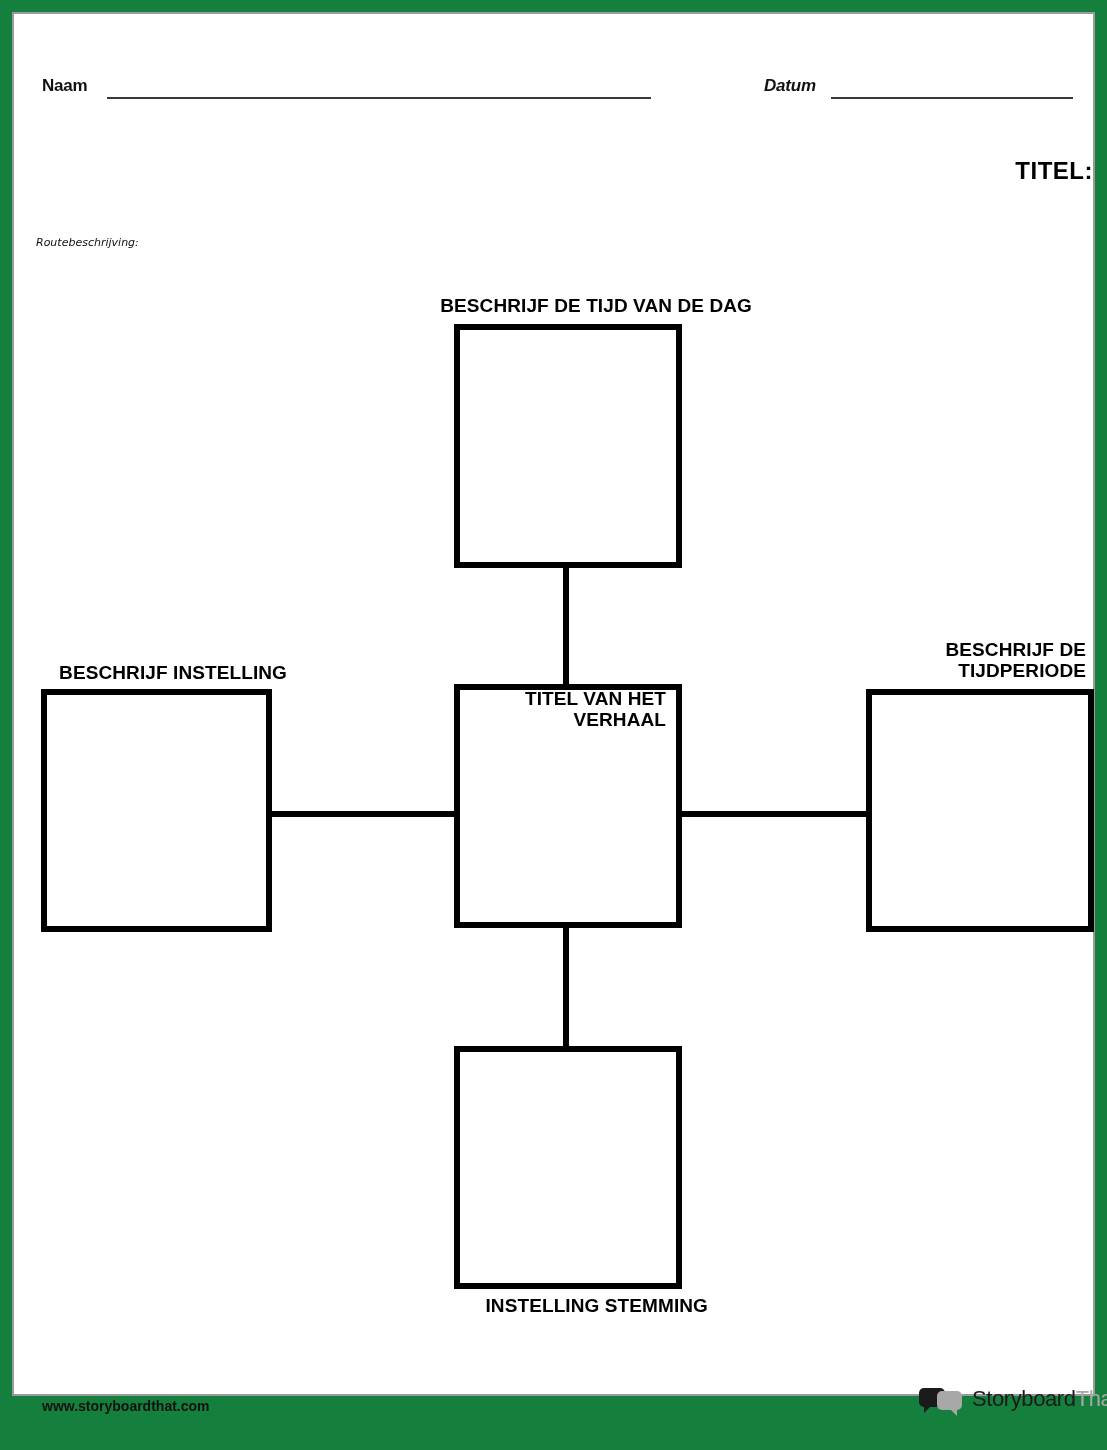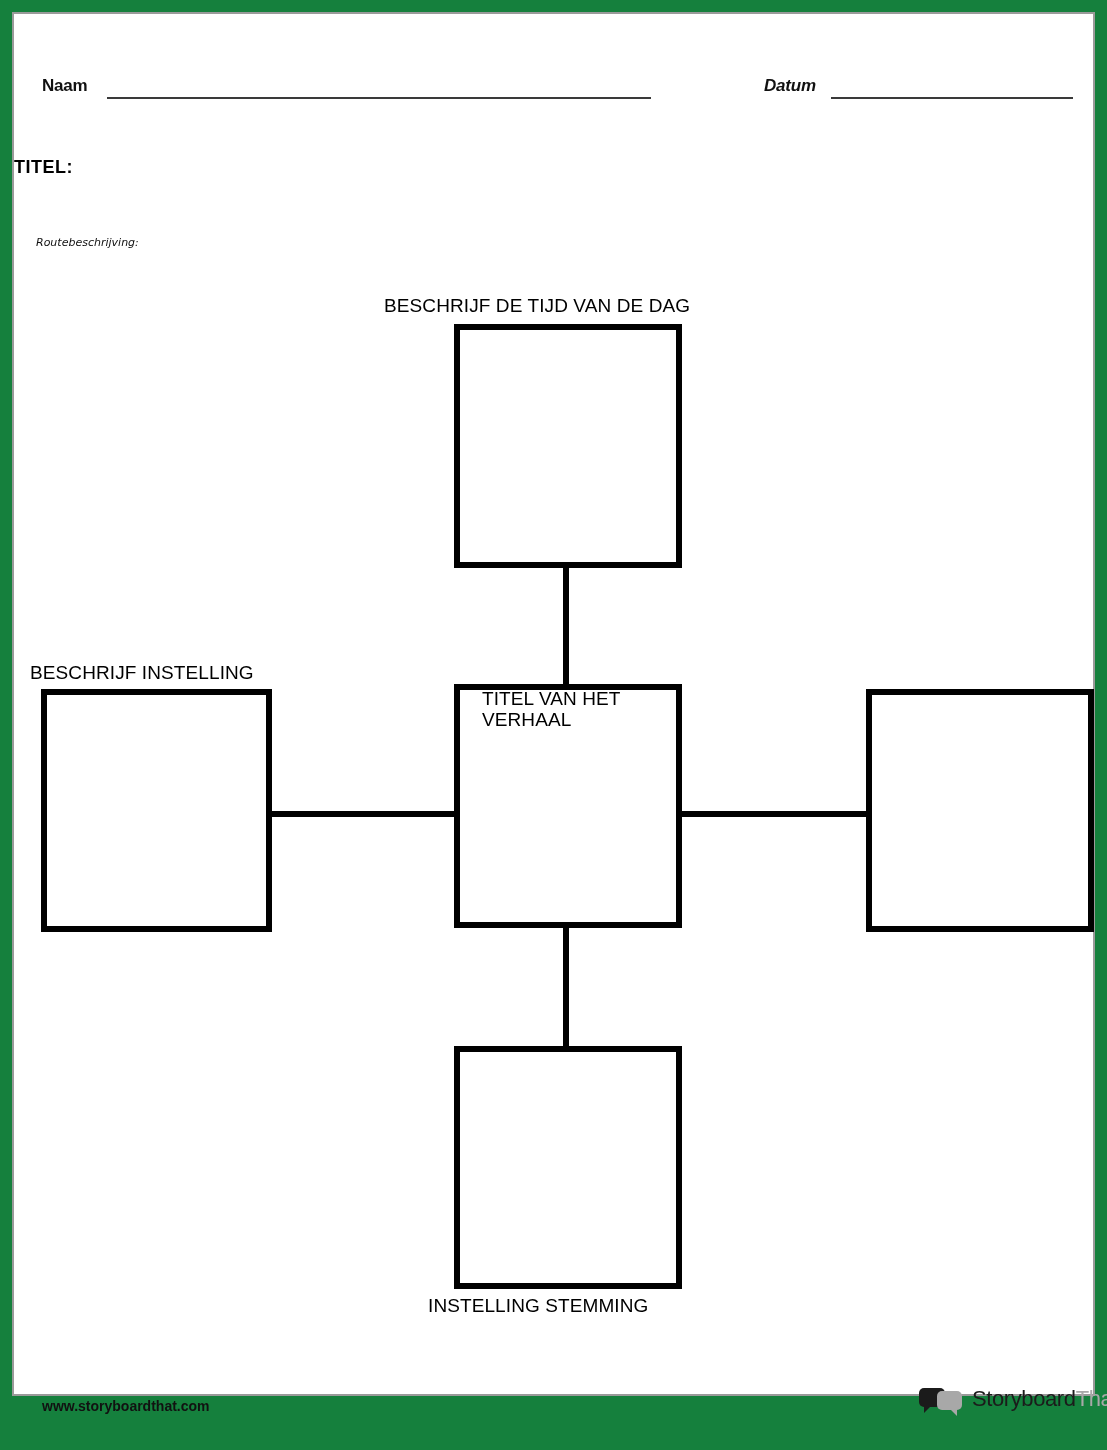--- a/index.html
+++ b/index.html
@@ -50,23 +50,23 @@
   }
   #naam-rule  { left: 93px;  top: 83px; width: 544px; }
   #datum-rule { left: 817px; top: 83px; width: 242px; }
 
   
   #sheet-title {
     position: absolute;
     left: 0;
     right: 0;
     top: 143px;
-    text-align: left;
-    font-weight: bold;
-    font-size: 18px;
+    text-align: right;
+    font-weight: bold;
+    font-size: 24px;
     letter-spacing: 0.5px;
     color: #000000;
   }
 
   
   #directions {
     position: absolute;
     left: 22px;
     top: 222px;
     font-family: "DejaVu Sans", sans-serif;
@@ -87,40 +87,40 @@
   .cell {
     position: absolute;
     border: 6px solid #000000;
     background: #ffffff;
     box-sizing: border-box;
     z-index: 3;
   }
 
   .cell-label {
     position: absolute;
-    font-weight: normal;
+    font-weight: bold;
     font-size: 19px;
     color: #000000;
-    text-align: left;
+    text-align: right;
     line-height: 1.12;
     letter-spacing: 0.1px;
     z-index: 4;
   }
 
   
   #cell-top        { left: 440px; top: 310px;  width: 228px; height: 244px; }
   #label-top       { left: 370px; top: 281px;  width: 368px; }
 
   
   #cell-center     { left: 440px; top: 670px;  width: 228px; height: 244px; }
-  #label-center    { left: 468px; top: 674px;  width: 212px; }
+  #label-center    { left: 440px; top: 674px;  width: 212px; }
 
   
   #cell-left       { left: 27px;  top: 675px;  width: 231px; height: 243px; }
-  #label-left      { left: 16px;  top: 648px;  width: 245px; }
+  #label-left      { left: 28px;  top: 648px;  width: 245px; }
 
   
   #cell-right      { left: 852px; top: 675px;  width: 228px; height: 243px; }
   #label-right     { left: 862px; top: 625px;  width: 210px; }
 
   
   #cell-bottom     { left: 440px; top: 1032px; width: 228px; height: 243px; }
   #label-bottom    { left: 414px; top: 1281px; width: 280px; }
 
   
@@ -233,20 +233,21 @@
       <div id="conn-center-bottom" class="conn"></div>
       <div id="conn-left-center" class="conn"></div>
       <div id="conn-center-right" class="conn"></div>
 
       <div id="label-top" class="cell-label">BESCHRIJF DE TIJD VAN DE DAG</div>
       <div id="cell-top" class="cell"></div>
 
       <div id="label-left" class="cell-label">BESCHRIJF INSTELLING</div>
       <div id="cell-left" class="cell"></div>
 
+      <div id="label-right" class="cell-label">BESCHRIJF DE TIJDPERIODE</div>
       <div id="cell-right" class="cell"></div>
 
       <div id="label-bottom" class="cell-label">INSTELLING STEMMING</div>
       <div id="cell-bottom" class="cell"></div>
 
       <div id="cell-center" class="cell"></div>
       <div id="label-center" class="cell-label">TITEL VAN HET VERHAAL</div>
 
     </div>
 

